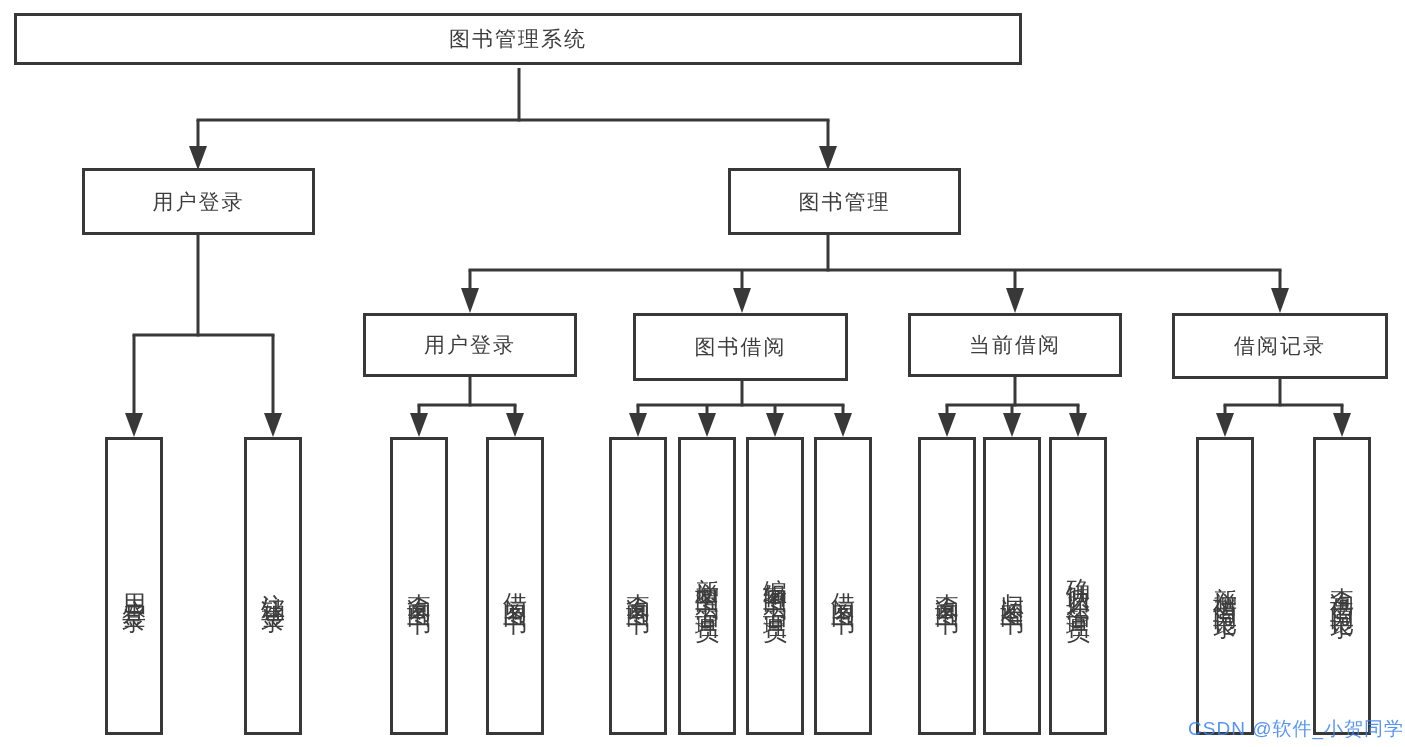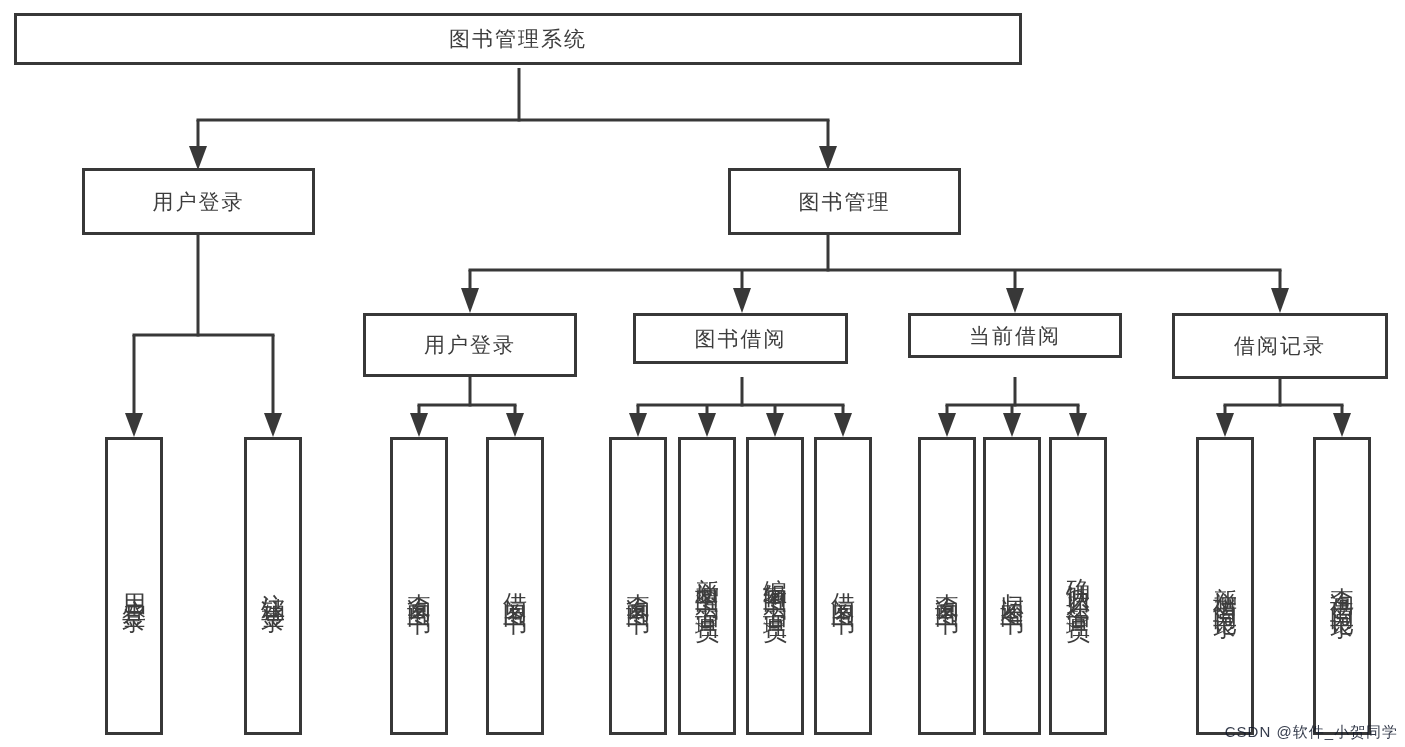--- a/index.html
+++ b/index.html
@@ -49,24 +49,24 @@
   .node-v .vtext {
     writing-mode: vertical-rl;
     text-orientation: mixed;
     font-size: 24px;
     letter-spacing: 6px;
     line-height: 1;
     white-space: nowrap;
   }
   .watermark {
     position: absolute;
-    right: 7px;
+    right: 1px;
     bottom: 5px;
-    font-size: 15px;
-    color: #0f172a;
+    font-size: 19px;
+    color: #3b82f6;
     opacity: 0.85;
     letter-spacing: 1px;
     z-index: 3;
   }
 </style>
 </head>
 <body>
 
 <div class="canvas">
 
@@ -140,24 +140,24 @@
   <div class="node node-h" style="left:82px; top:168px; width:233px; height:67px;">
     <span>用户登录</span>
   </div>
   <div class="node node-h" style="left:728px; top:168px; width:233px; height:67px;">
     <span>图书管理</span>
   </div>
 
   <div class="node node-h" style="left:363px; top:313px; width:214px; height:64px;">
     <span>用户登录</span>
   </div>
-  <div class="node node-h" style="left:633px; top:313px; width:215px; height:51px;">
+  <div class="node node-h" style="left:633px; top:313px; width:215px; height:68px;">
     <span>图书借阅</span>
   </div>
-  <div class="node node-h" style="left:908px; top:313px; width:214px; height:45px;">
+  <div class="node node-h" style="left:908px; top:313px; width:214px; height:64px;">
     <span>当前借阅</span>
   </div>
   <div class="node node-h" style="left:1172px; top:313px; width:216px; height:66px;">
     <span>借阅记录</span>
   </div>
 
   <div class="node node-v" style="left:105px;">
     <span class="vtext">用户登录</span>
   </div>
   <div class="node node-v" style="left:244px;">

